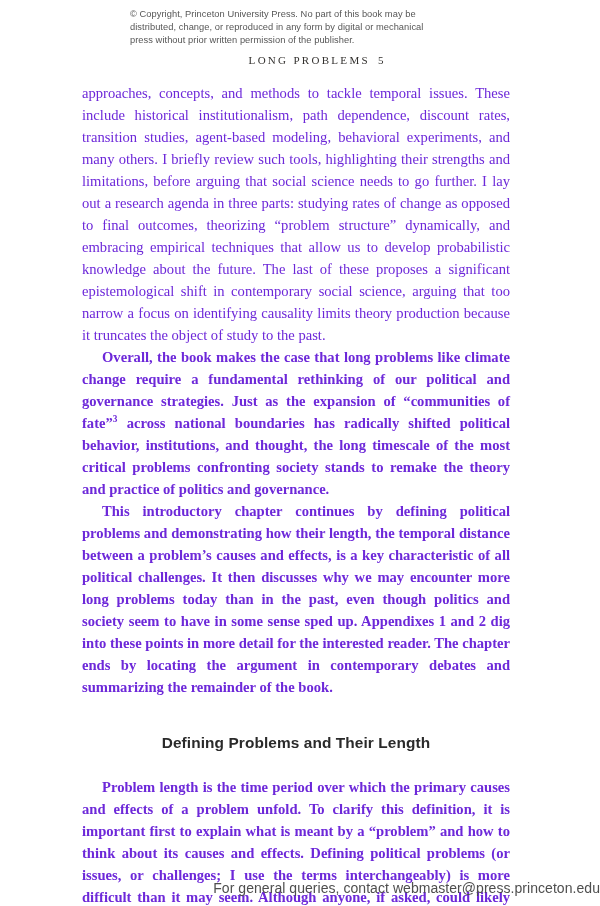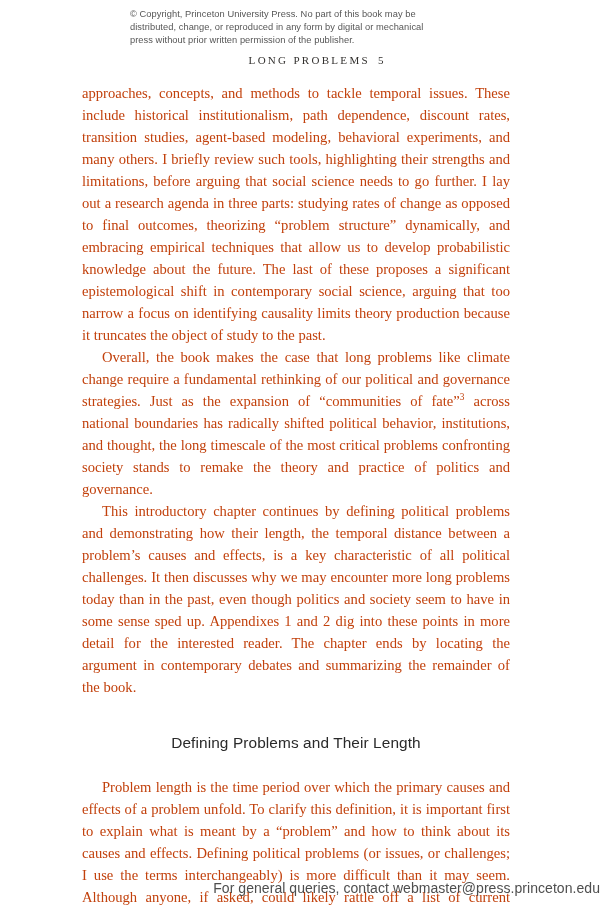--- a/index.html
+++ b/index.html
@@ -68,40 +68,41 @@
     top: 82px;
     width: 428px;
   }
 
   p.body-para {
     margin: 0;
     font-size: 14.6px;
     line-height: 22.0px;
     text-align: justify;
     text-justify: inter-word;
-    color: #c2410c;
+    color: #6d28d9;
     hyphens: manual;
     -webkit-hyphens: manual;
     font-kerning: normal;
   }
   p.body-para.indent {
     text-indent: 20px;
+    font-weight: bold;
   }
   p.body-para .fn {
     font-size: 9.4px;
     vertical-align: super;
     line-height: 0;
   }
 
   
   h2.section-heading {
     margin: 0;
     padding: 0;
     font-family: "Liberation Sans", "DejaVu Sans", sans-serif;
-    font-weight: 400;
+    font-weight: 700;
     font-size: 15.4px;
     line-height: 22px;
     text-align: center;
     color: #2a2a2a;
     letter-spacing: 0.1px;
   }
   .heading-gap-before { height: 34px; }
   .heading-gap-after  { height: 22px; }
 
   

